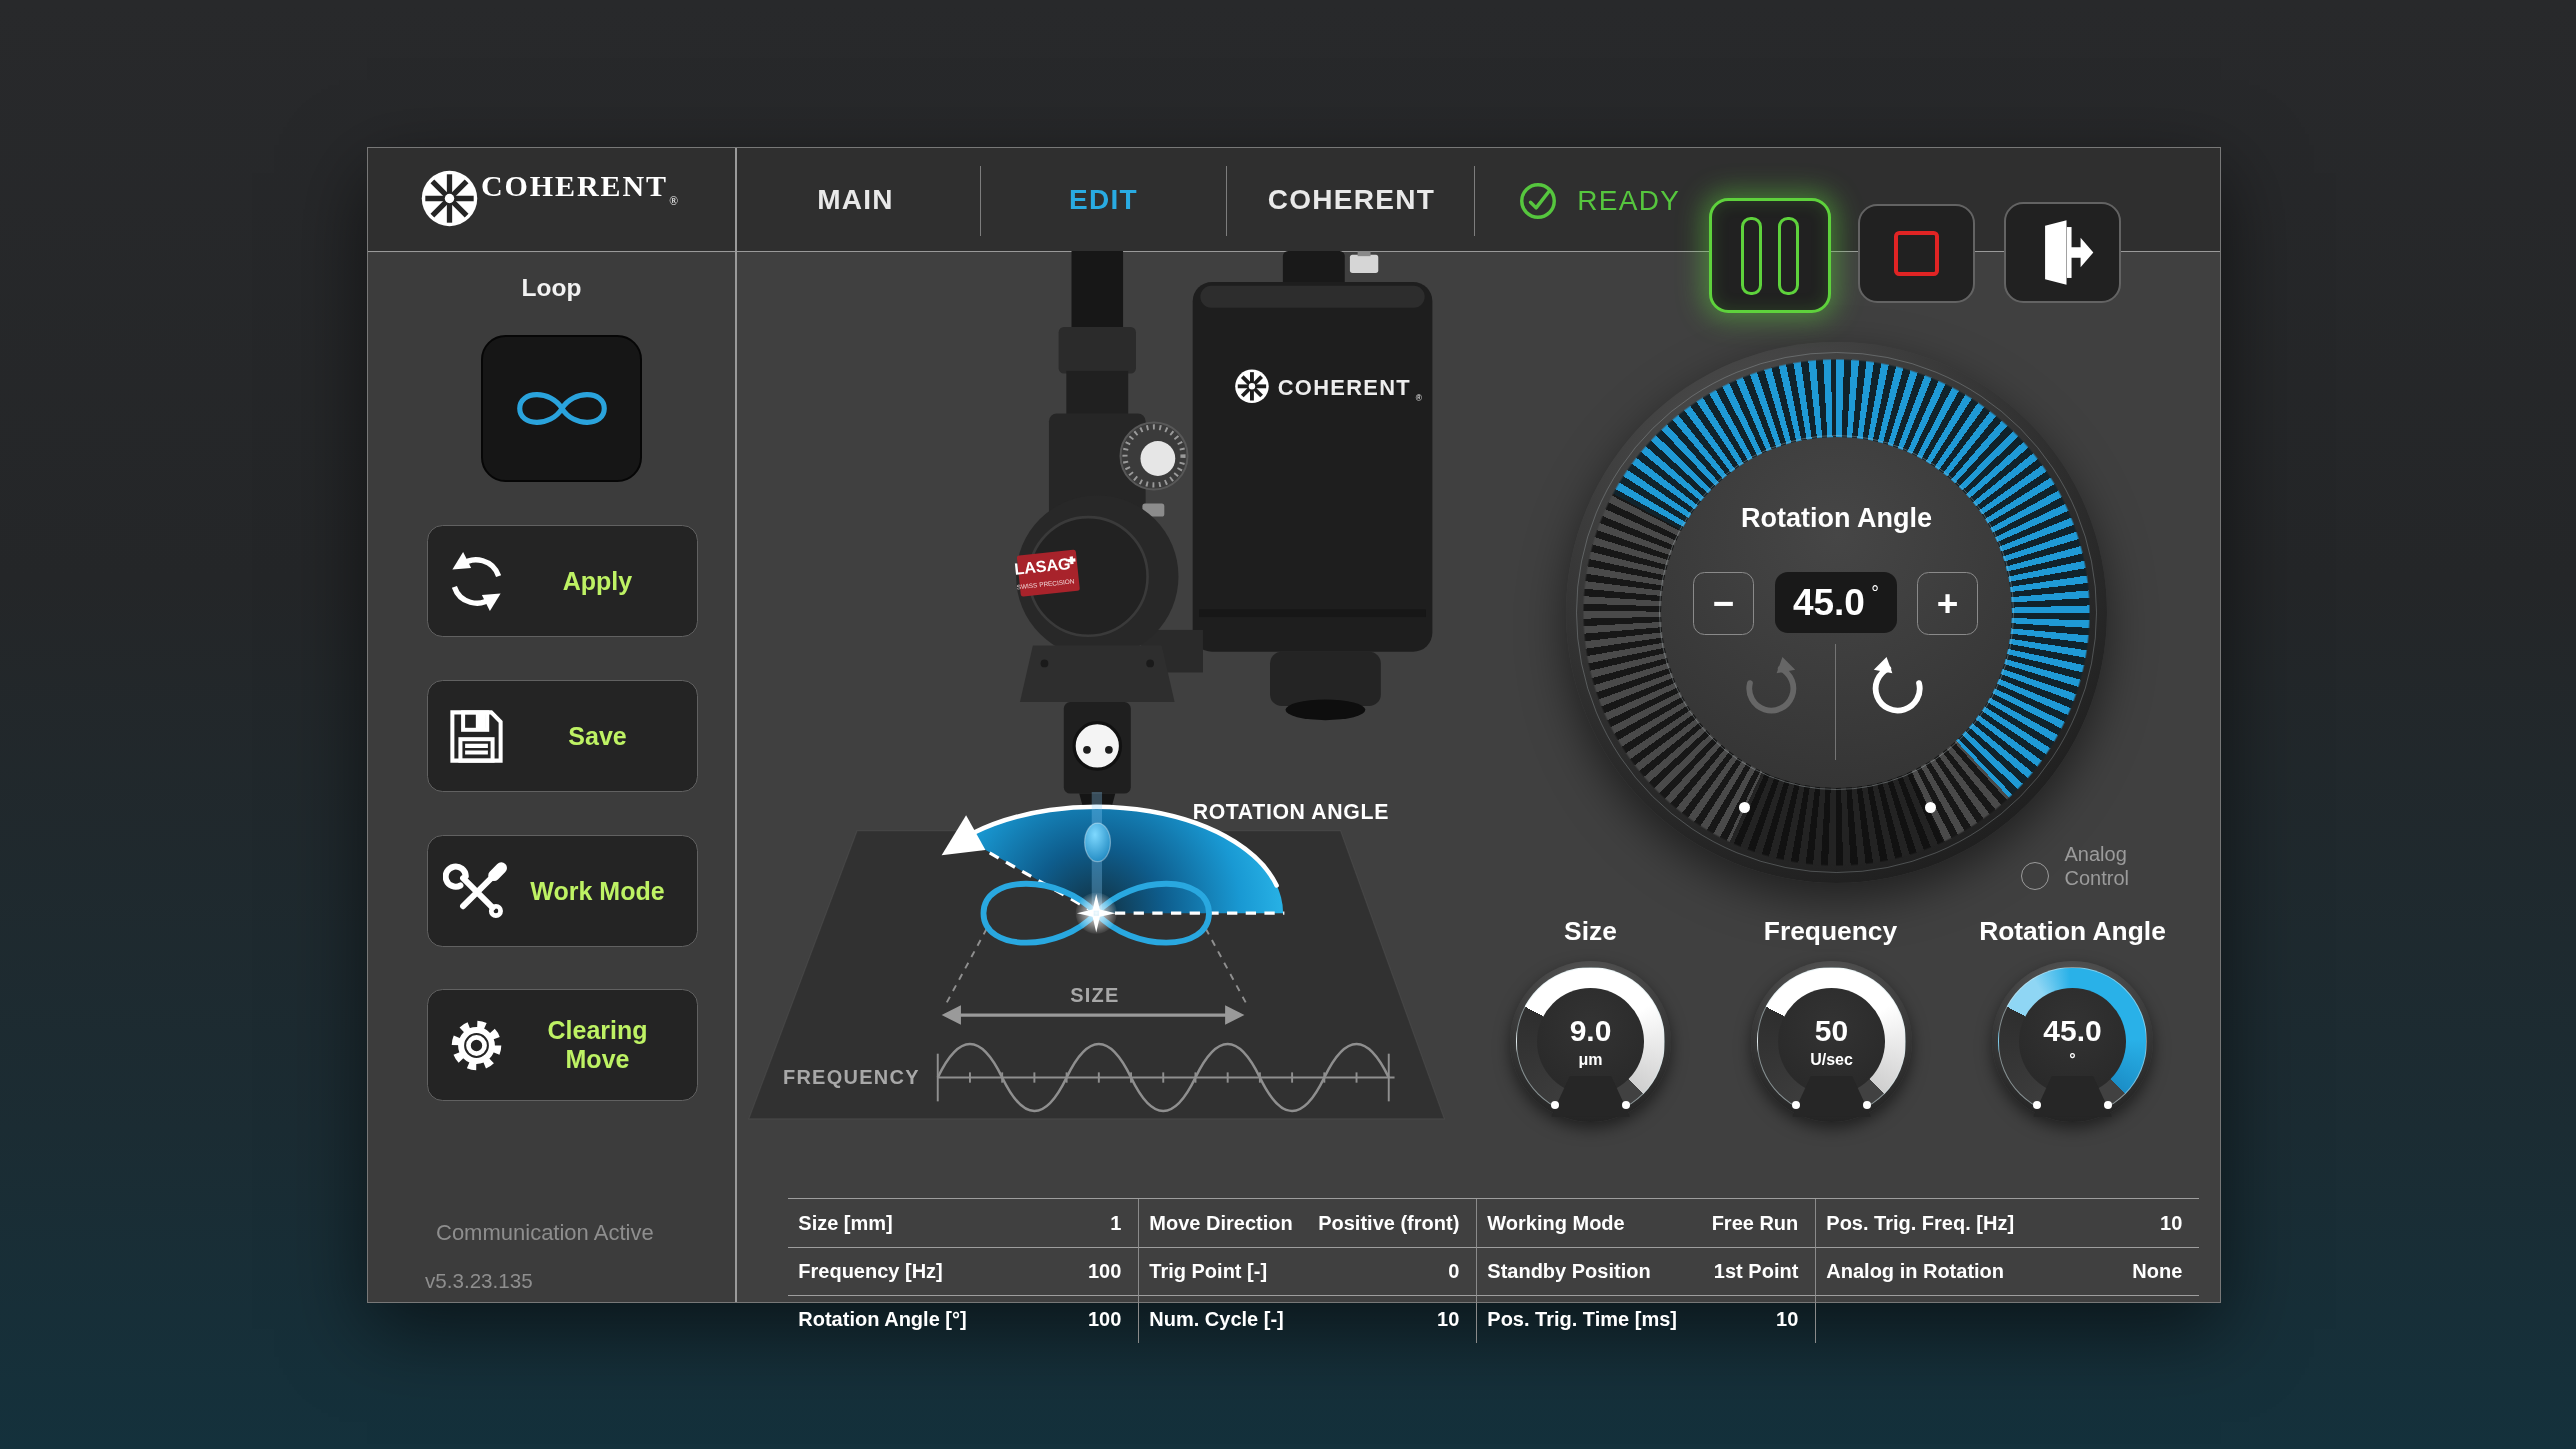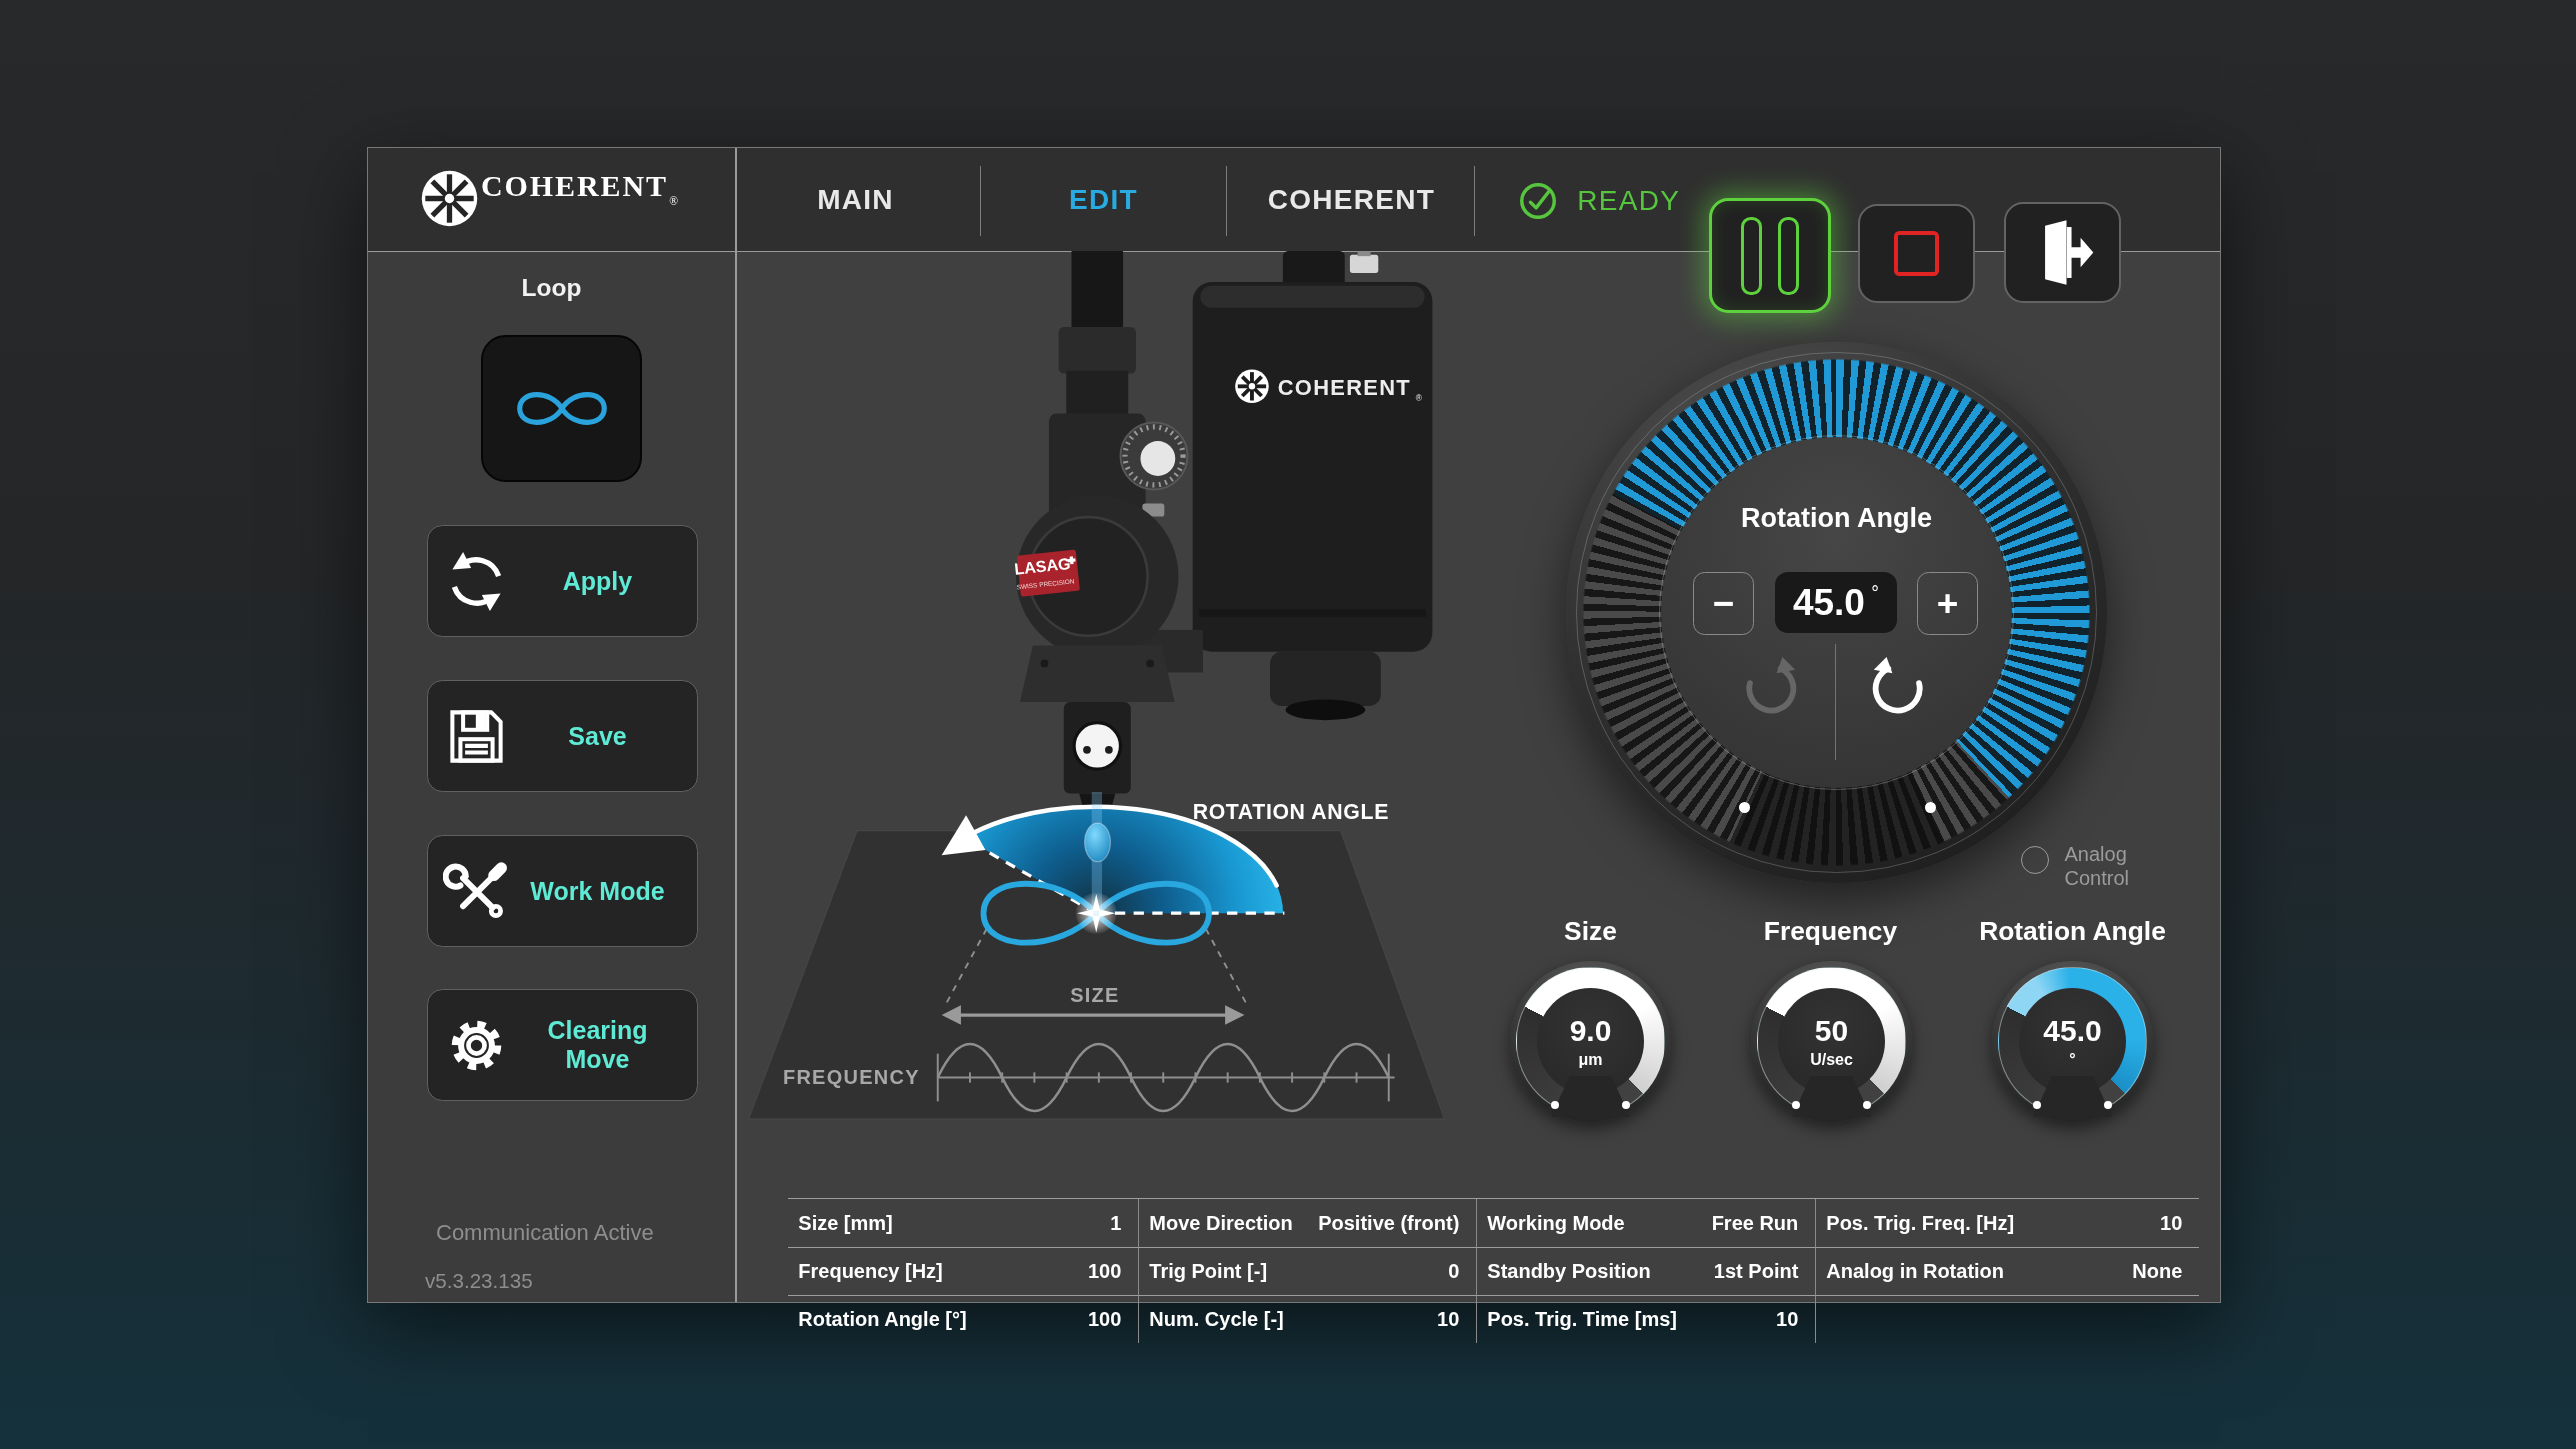--- a/index.html
+++ b/index.html
@@ -39,21 +39,21 @@
   
   .sidebar{position:absolute;left:0;top:105px;width:367px;bottom:0;background:#3c3c3c;}
   .loop-label{position:absolute;left:0;top:20.6px;width:367px;text-align:center;color:#f2f2f2;font-size:24.5px;font-weight:600;}
   .loop-btn{position:absolute;left:113px;top:82px;width:157px;height:143px;background:#161616;border:2.6px solid #060606;border-radius:24.5px;
             display:flex;align-items:center;justify-content:center;cursor:pointer;}
   .loop-btn svg{width:126px;height:67px;}
   .side-btn{position:absolute;left:59px;width:269px;height:110px;background:#242424;border:1.9px solid #616161;border-radius:15.5px;
             display:flex;align-items:center;cursor:pointer;}
   .side-btn .ic{width:97px;display:flex;justify-content:center;}
   .side-btn .ic svg{width:67px;height:67px;}
-  .side-btn .lb{flex:1;text-align:center;color:#5eead4;font-size:25px;font-weight:600;padding-right:27px;line-height:1.15;}
+  .side-btn .lb{flex:1;text-align:center;color:#bef264;font-size:25px;font-weight:600;padding-right:27px;line-height:1.15;}
   .sb-apply{top:272px;} .sb-save{top:427px;} .sb-work{top:582px;} .sb-clear{top:736px;}
   .comm-status{position:absolute;left:68px;top:967px;color:#8e8e8e;font-size:22px;}
   .version{position:absolute;left:57px;top:1016px;color:#8e8e8e;font-size:20.6px;}
   
   .machine{position:absolute;left:554px;top:103px;width:580px;height:580px;}
   .diagram{position:absolute;left:361px;top:644px;width:902px;height:361px;}
   
   .dial{position:absolute;left:1198px;top:194px;width:541px;height:541px;}
   .dial-base{position:absolute;inset:0;border-radius:50%;
      background:radial-gradient(circle at 38% 26%,#565656,#2e2e2e 55%,#141414 100%);
@@ -76,21 +76,21 @@
      display:flex;align-items:center;justify-content:center;color:#fff;cursor:pointer;}
   .dial-value .v{font-size:37px;font-weight:bold;}
   .dial-value .u{font-size:19.3px;margin-left:6.4px;margin-top:-16.7px;}
   .dial-split{position:absolute;left:174px;top:207px;width:1.3px;height:116px;background:#747474;}
   .dial-cw,.dial-ccw{position:absolute;top:220px;width:58px;height:58px;cursor:pointer;}
   .dial-cw{left:82px;color:#666;} .dial-ccw{left:207px;color:#fff;}
   .dial-cw svg{transform:scaleX(-1);}
   .dial-dot{position:absolute;width:11px;height:11px;border-radius:50%;background:#fff;}
   .dot-l{left:173px;top:460px;} .dot-r{left:359px;top:460px;}
   
-  .analog{position:absolute;left:1653px;top:694px;display:flex;gap:15.5px;align-items:flex-start;}
+  .analog{position:absolute;left:1653px;top:694px;display:flex;gap:15.5px;align-items:flex-end;}
   .analog-radio{width:26px;height:26px;border:1.9px solid #9b9b9b;border-radius:50%;margin-top:3.9px;cursor:pointer;}
   .analog-text{color:#9b9b9b;font-size:20px;line-height:24px;}
   
   .knob-label{position:absolute;top:768px;width:283px;text-align:center;color:#fff;font-size:26.4px;font-weight:bold;}
   .kl-size{left:1081px;} .kl-freq{left:1321px;} .kl-rot{left:1563px;}
   .knob{position:absolute;top:813px;width:161px;height:161px;}
   .kb-size{left:1142px;} .kb-freq{left:1383px;} .kb-rot{left:1624px;}
   .knob-base{position:absolute;inset:0;border-radius:50%;
      background:radial-gradient(circle at 50% 30%,#6b6b6b,#2b2b2b 72%,#161616);box-shadow:0 6.4px 15.5px rgba(0,0,0,.5);}
   .knob-fill{position:absolute;inset:6.4px;border-radius:50%;border:1.3px solid rgba(215,235,240,.5);}

